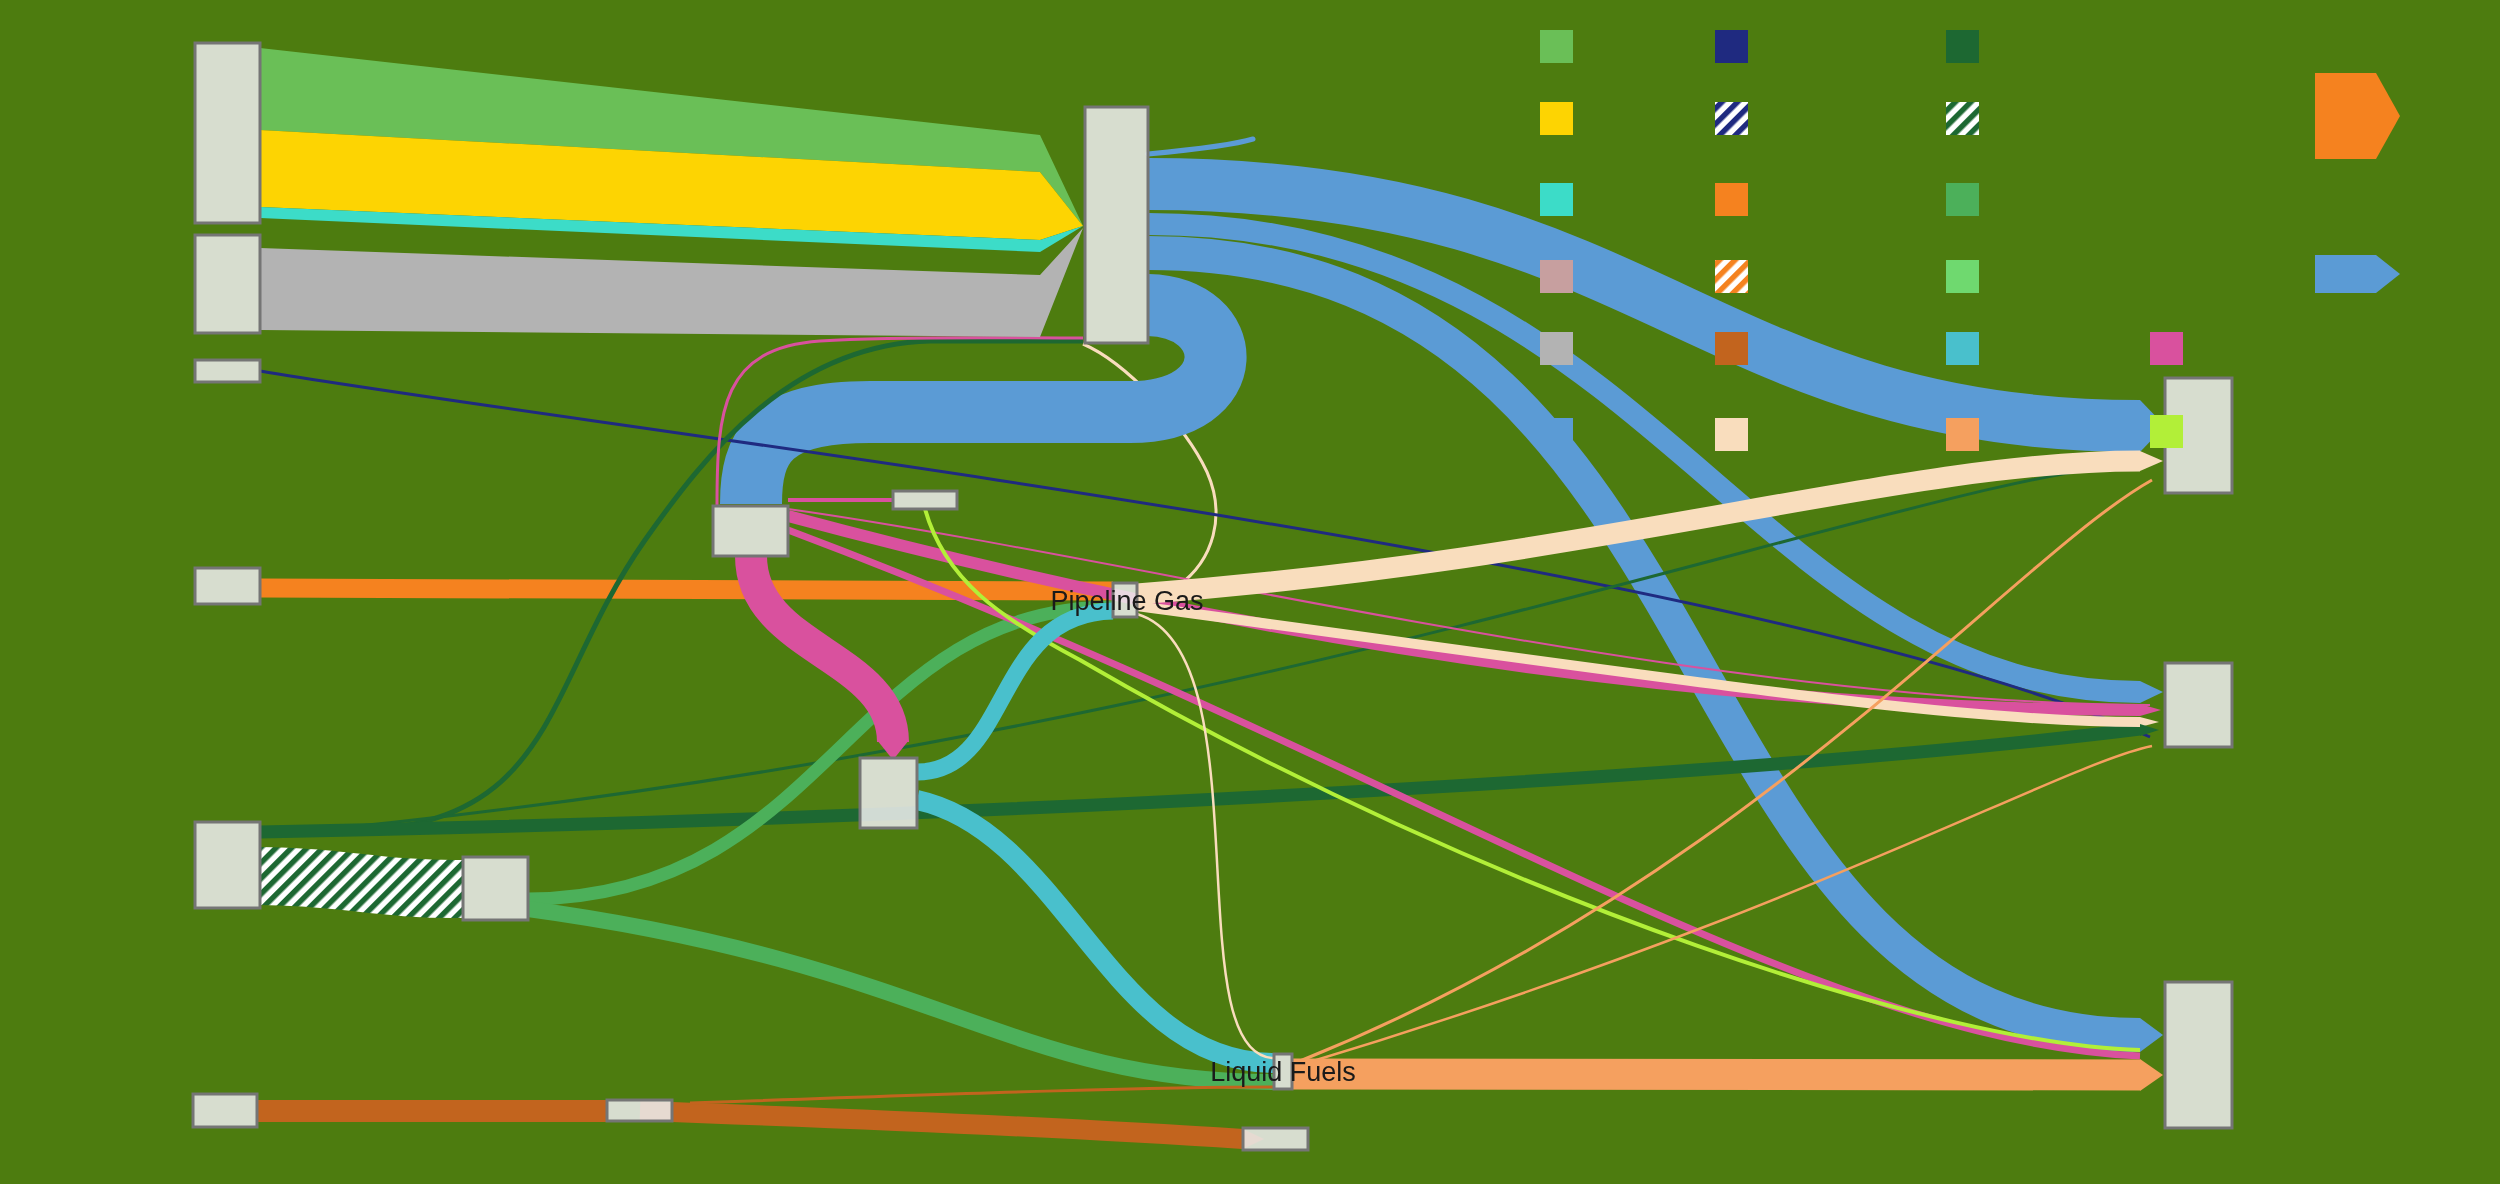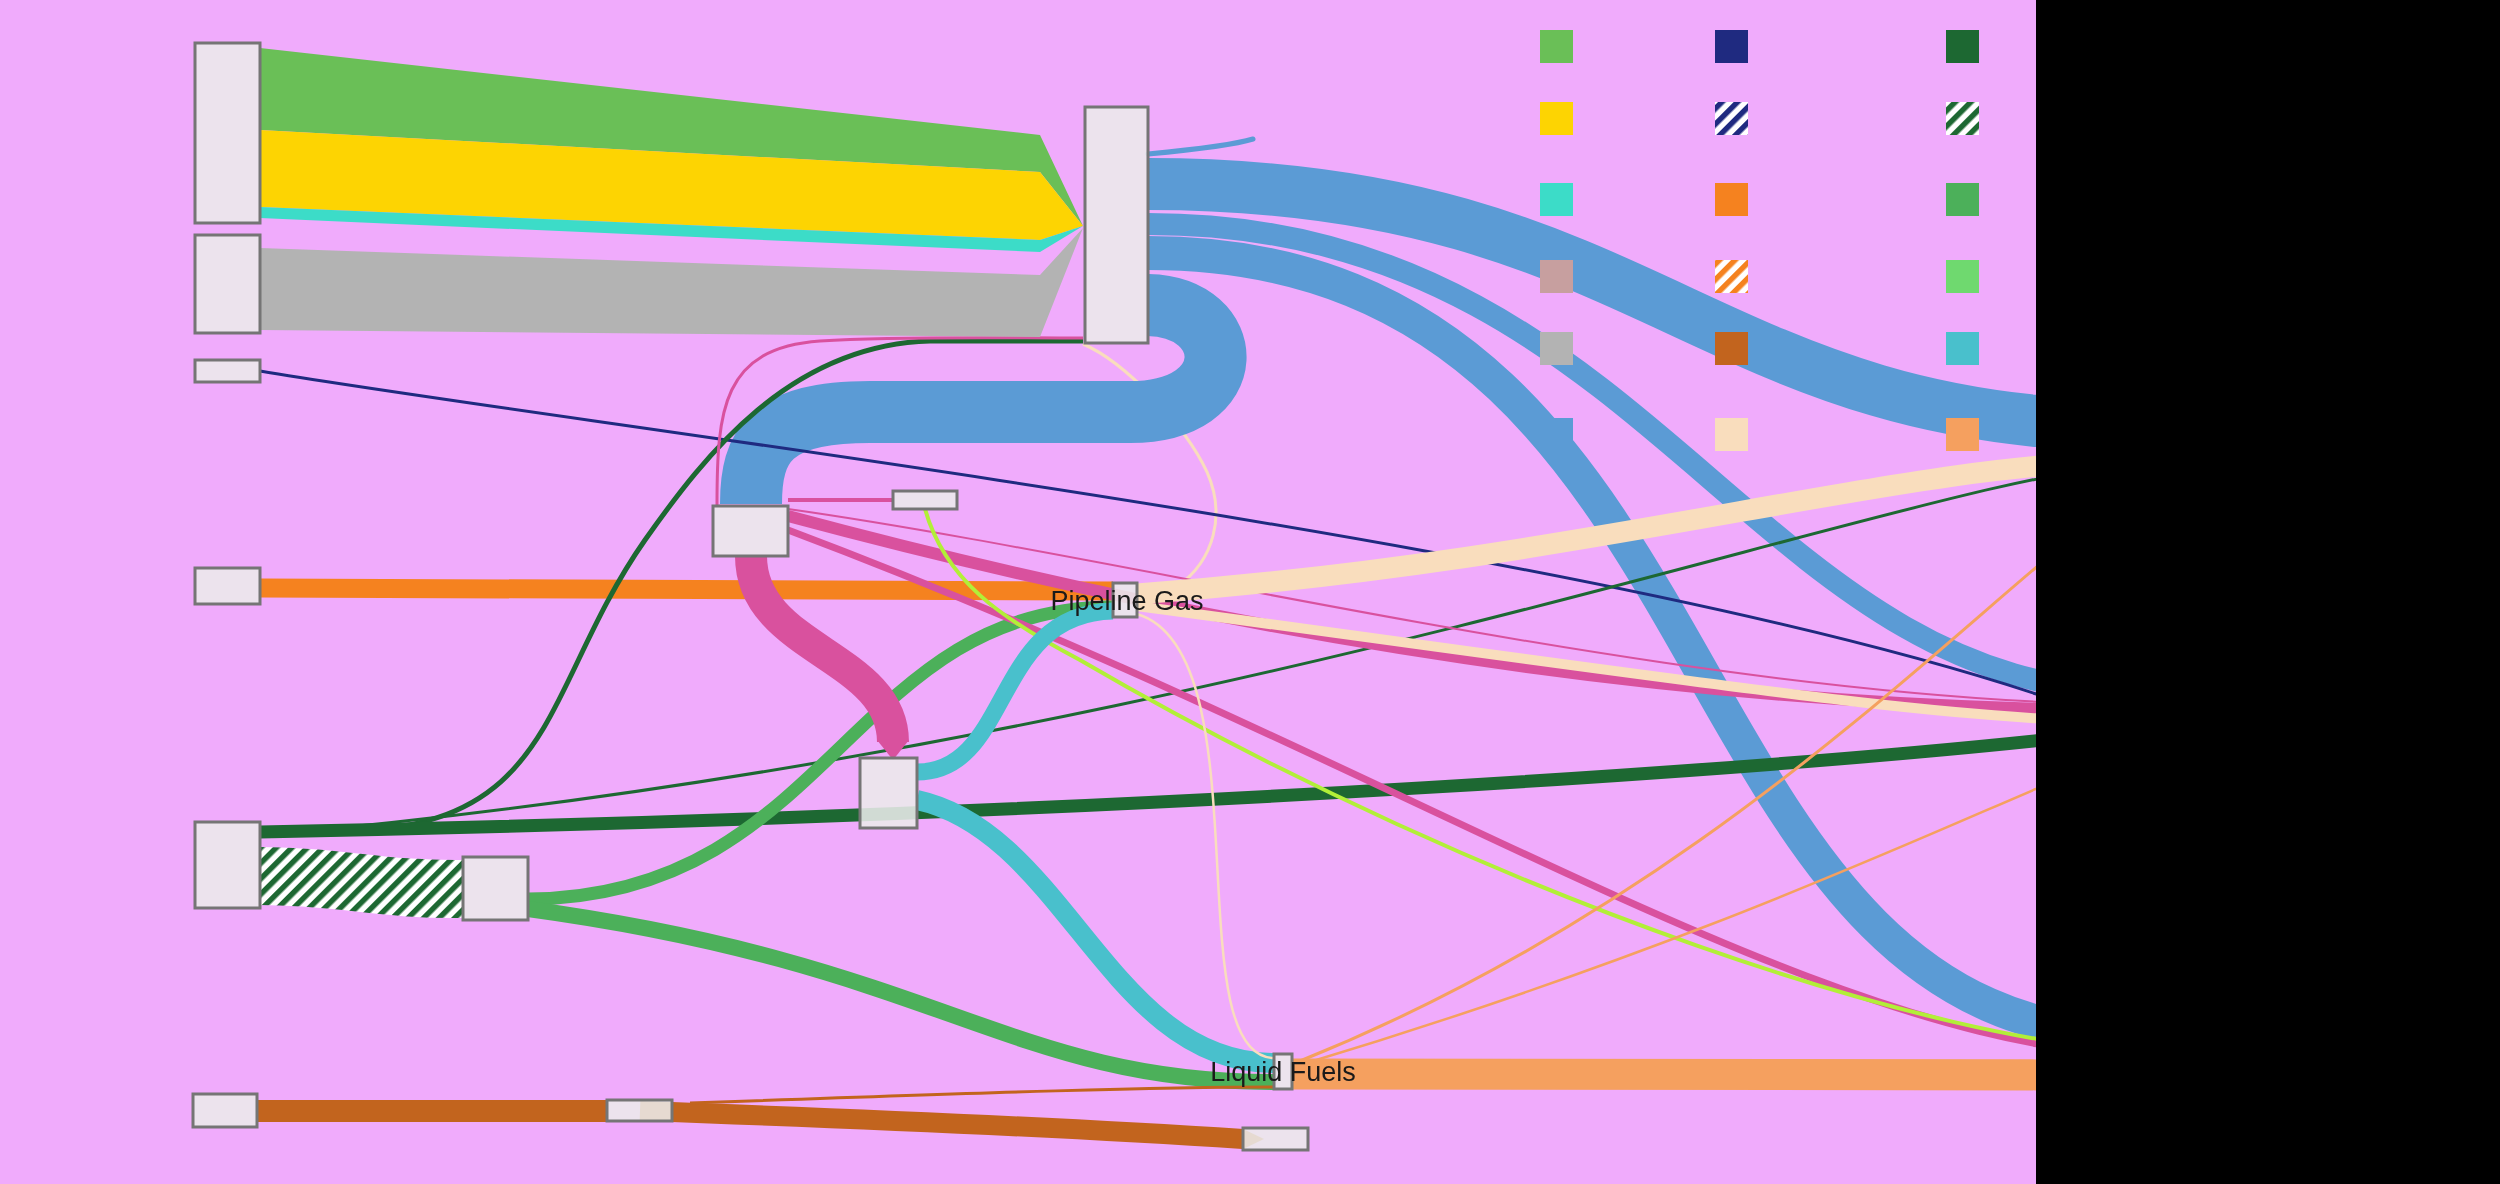--- a/index.html
+++ b/index.html
@@ -1,16 +1,16 @@
 <!DOCTYPE html>
 <html><head>
 <meta charset="utf-8">
 <style>
   html,body{margin:0;padding:0;background:#000;}
-  #stage{position:relative;width:2036px;height:1184px;background:#f0abfc;overflow:hidden;}
+  #stage{position:relative;width:2500px;height:1184px;background:#4d7c0f;overflow:hidden;}
   svg{position:absolute;left:0;top:0;}
   text{font-family:"Liberation Sans","DejaVu Sans",sans-serif;}
 </style>
 </head>
 <body>
 
 <div id="stage">
     <svg width="2500" height="1184" viewBox="0 0 2500 1184">
       <defs>
         <pattern id="hatch-navy" width="11" height="11" patternUnits="userSpaceOnUse" patternTransform="rotate(45)">

